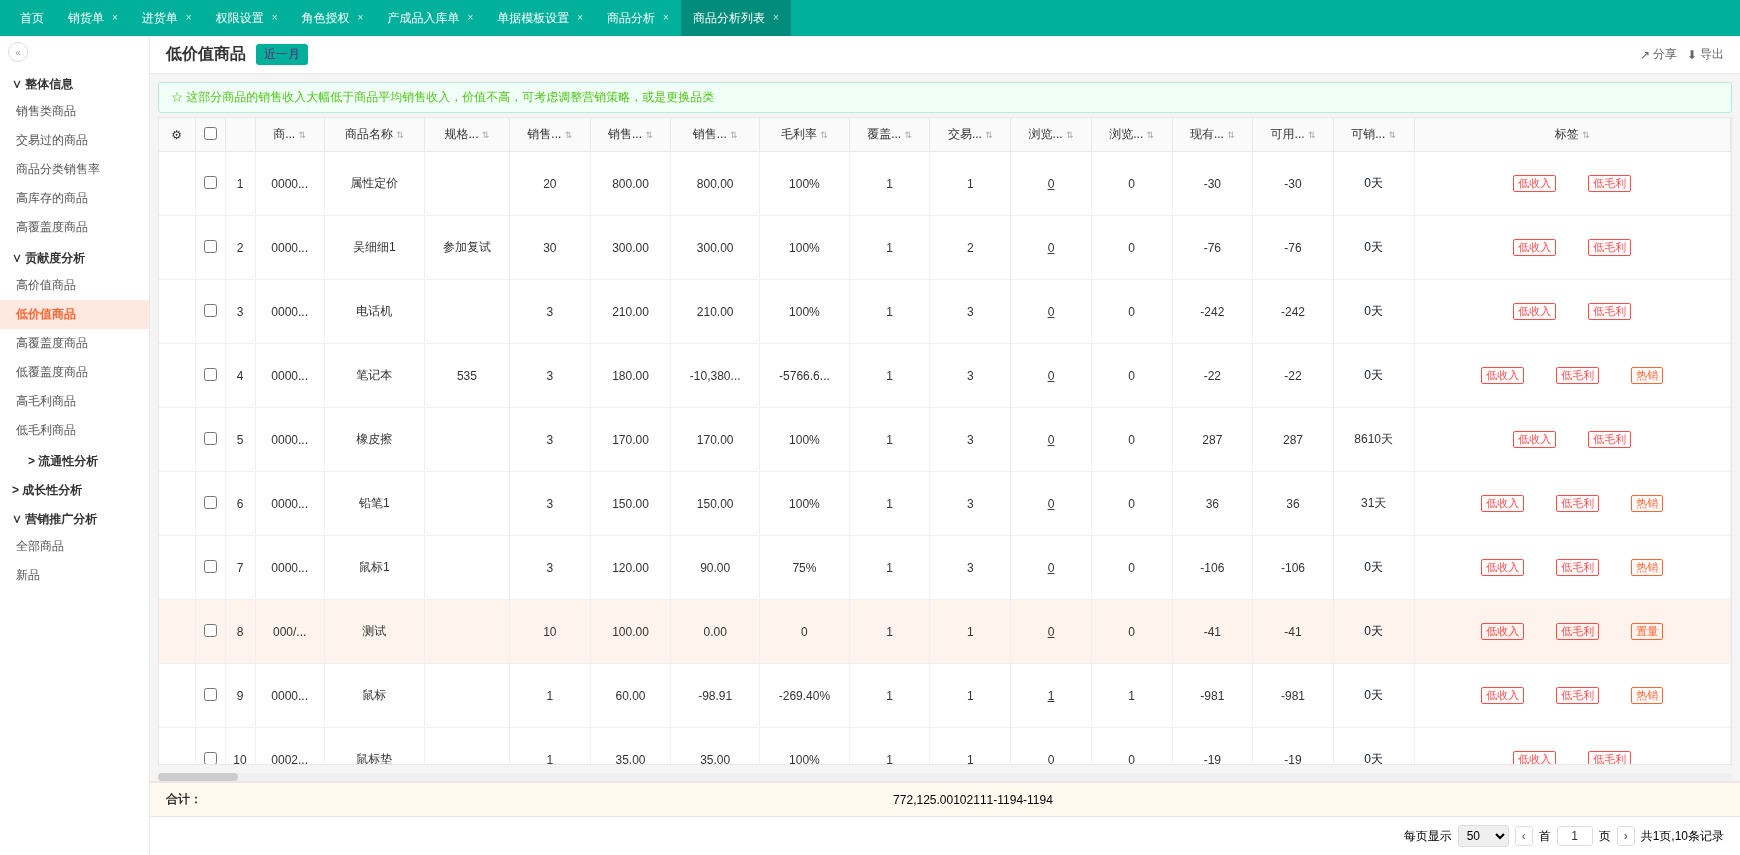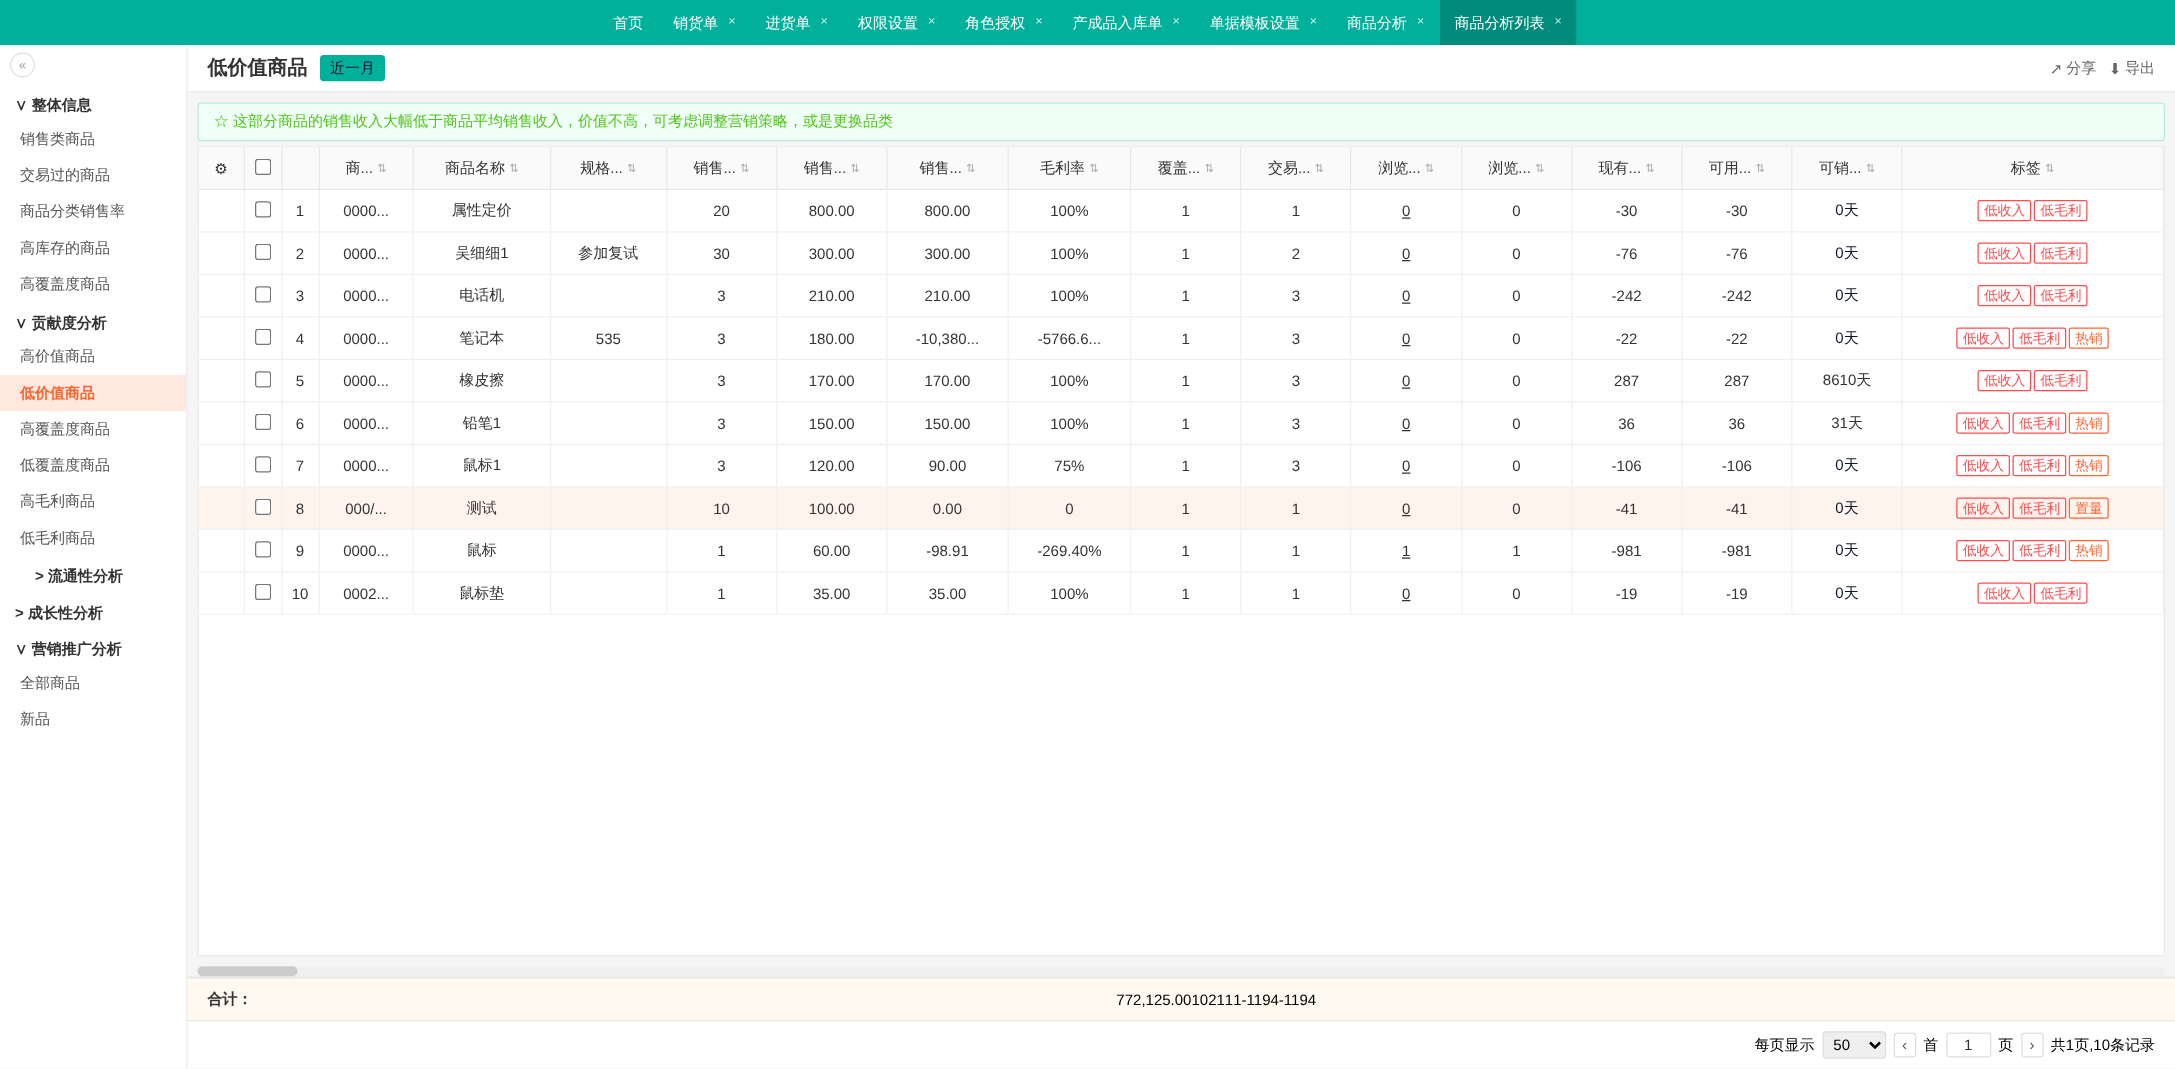--- a/index.html
+++ b/index.html
@@ -6,21 +6,20 @@
     body { background: #f5f5f5; display: flex; flex-direction: column; height: 855px; overflow: hidden; }
 
     
     .top-nav {
       background: #00b09b;
       display: flex;
       align-items: center;
       height: 36px;
       padding: 0 8px;
       flex-shrink: 0;
-      justify-content: center;
     }
     .top-nav .nav-item {
       color: #fff;
       padding: 0 12px;
       height: 36px;
       line-height: 36px;
       cursor: pointer;
       white-space: nowrap;
       display: flex;
       align-items: center;
@@ -78,21 +77,21 @@
       border-bottom: 1px solid #e8e8e8;
       flex-shrink: 0;
     }
     .content-title {
       font-size: 16px;
       font-weight: bold;
       color: #333;
     }
     .tag-btn {
       background: #00b09b;
-      color: #0f172a;
+      color: #701a75;
       border: none;
       border-radius: 3px;
       padding: 2px 8px;
       cursor: pointer;
       font-size: 12px;
     }
     .search-box {
       display: flex;
       align-items: center;
       border: 1px solid #ddd;
@@ -183,21 +182,21 @@
       border-bottom: 1px solid #f0f0f0;
     }
     tbody tr.highlighted { background: #fff3ee; }
     tbody td {
       padding: 7px 6px;
       text-align: center;
       border-right: 1px solid #f0f0f0;
       color: #333;
       white-space: nowrap;
     }
-    .tag { display: inline-block; border: 1px solid; border-radius: 2px; padding: 0 4px; font-size: 11px; margin: 1px; }
+    .tag { display: inline-block; border: 1px solid; border-radius: 2px; padding: 0 4px; font-size: 11px; margin: 16px; }
     .tag-red { color: #ff4d4f; border-color: #ff4d4f; }
     .tag-orange { color: #ff6633; border-color: #ff6633; }
     .days-red { color: #0f172a; }
     .days-normal { color: #333; }
     .underline { text-decoration: underline; cursor: pointer; }
 
     
     .table-footer {
       background: #fff9f0;
       border-top: 2px solid #e8e8e8;

